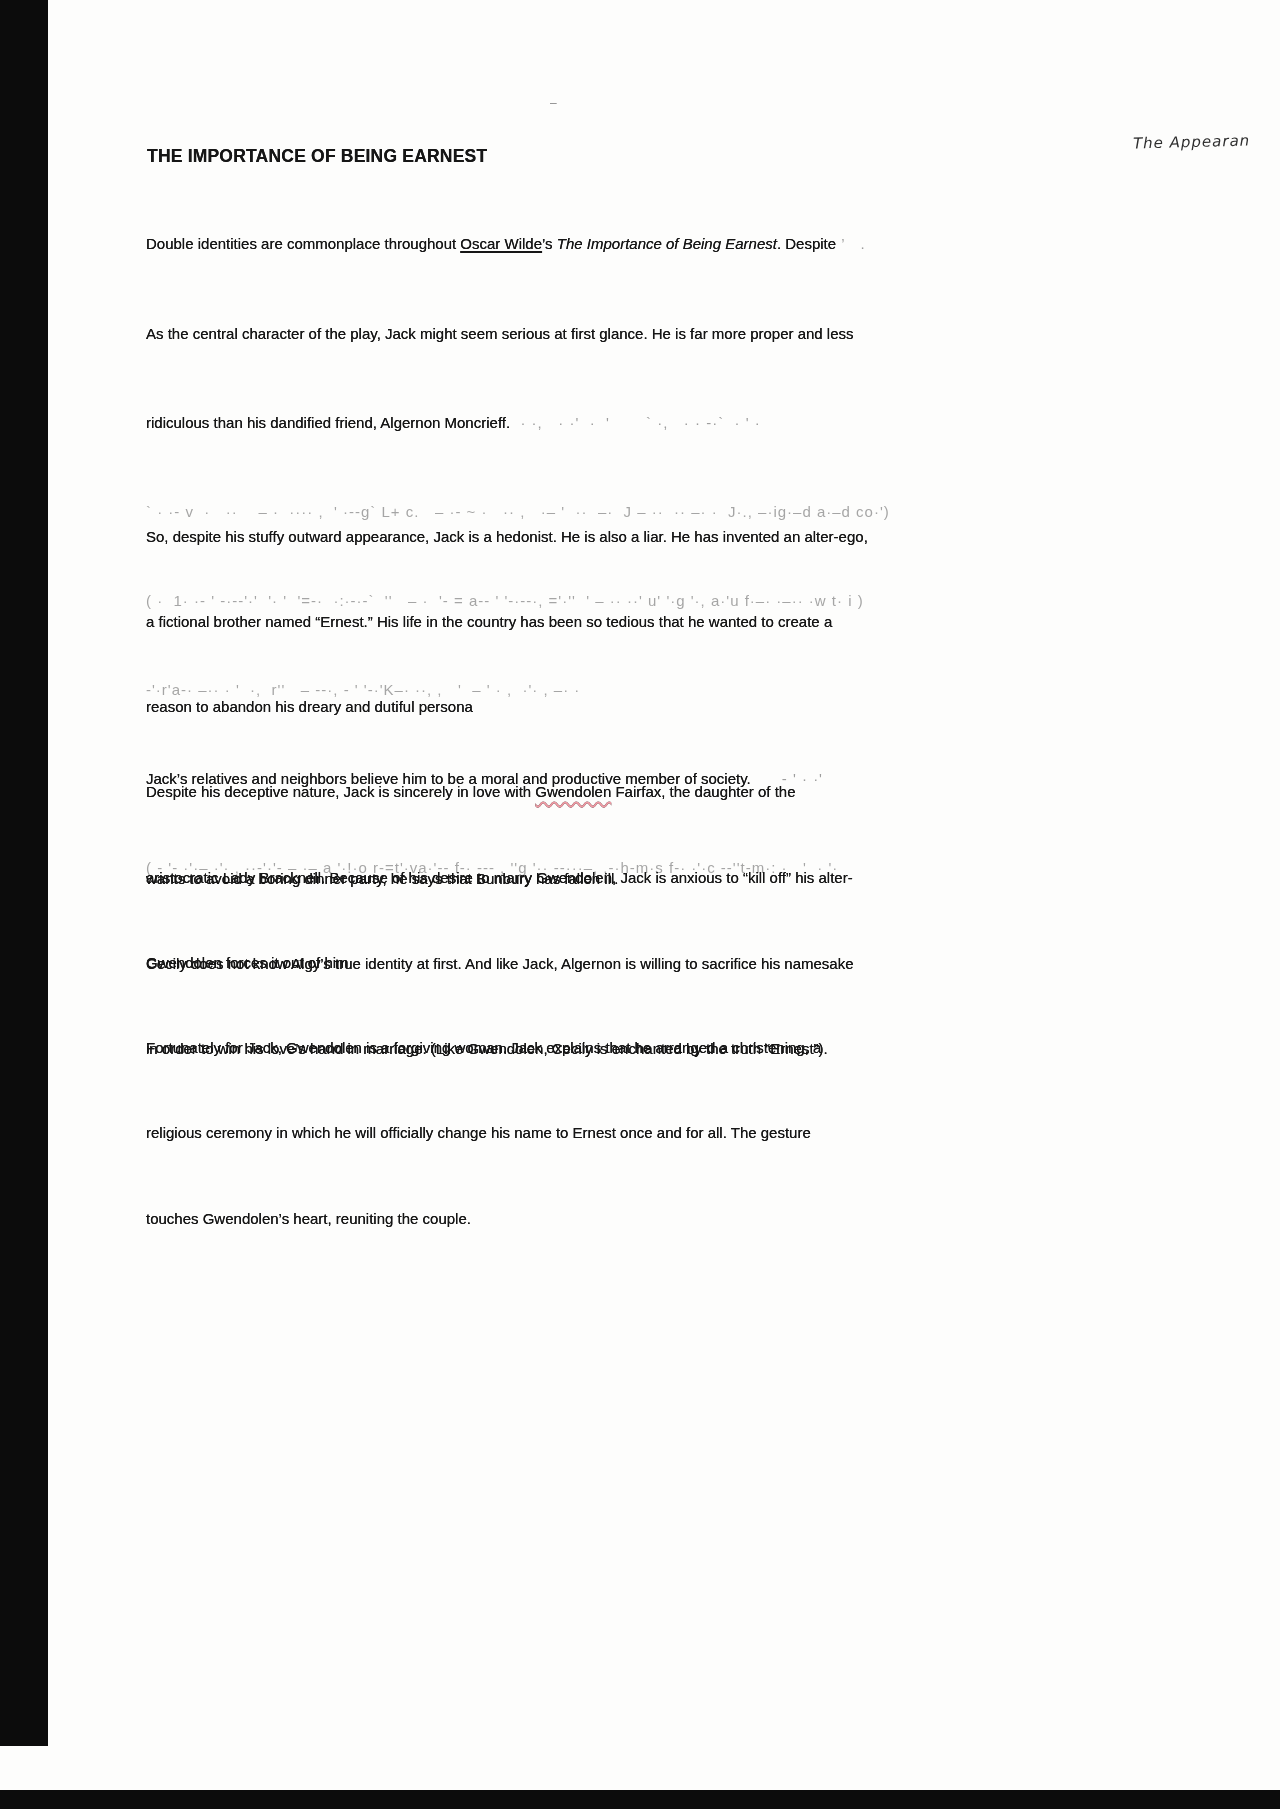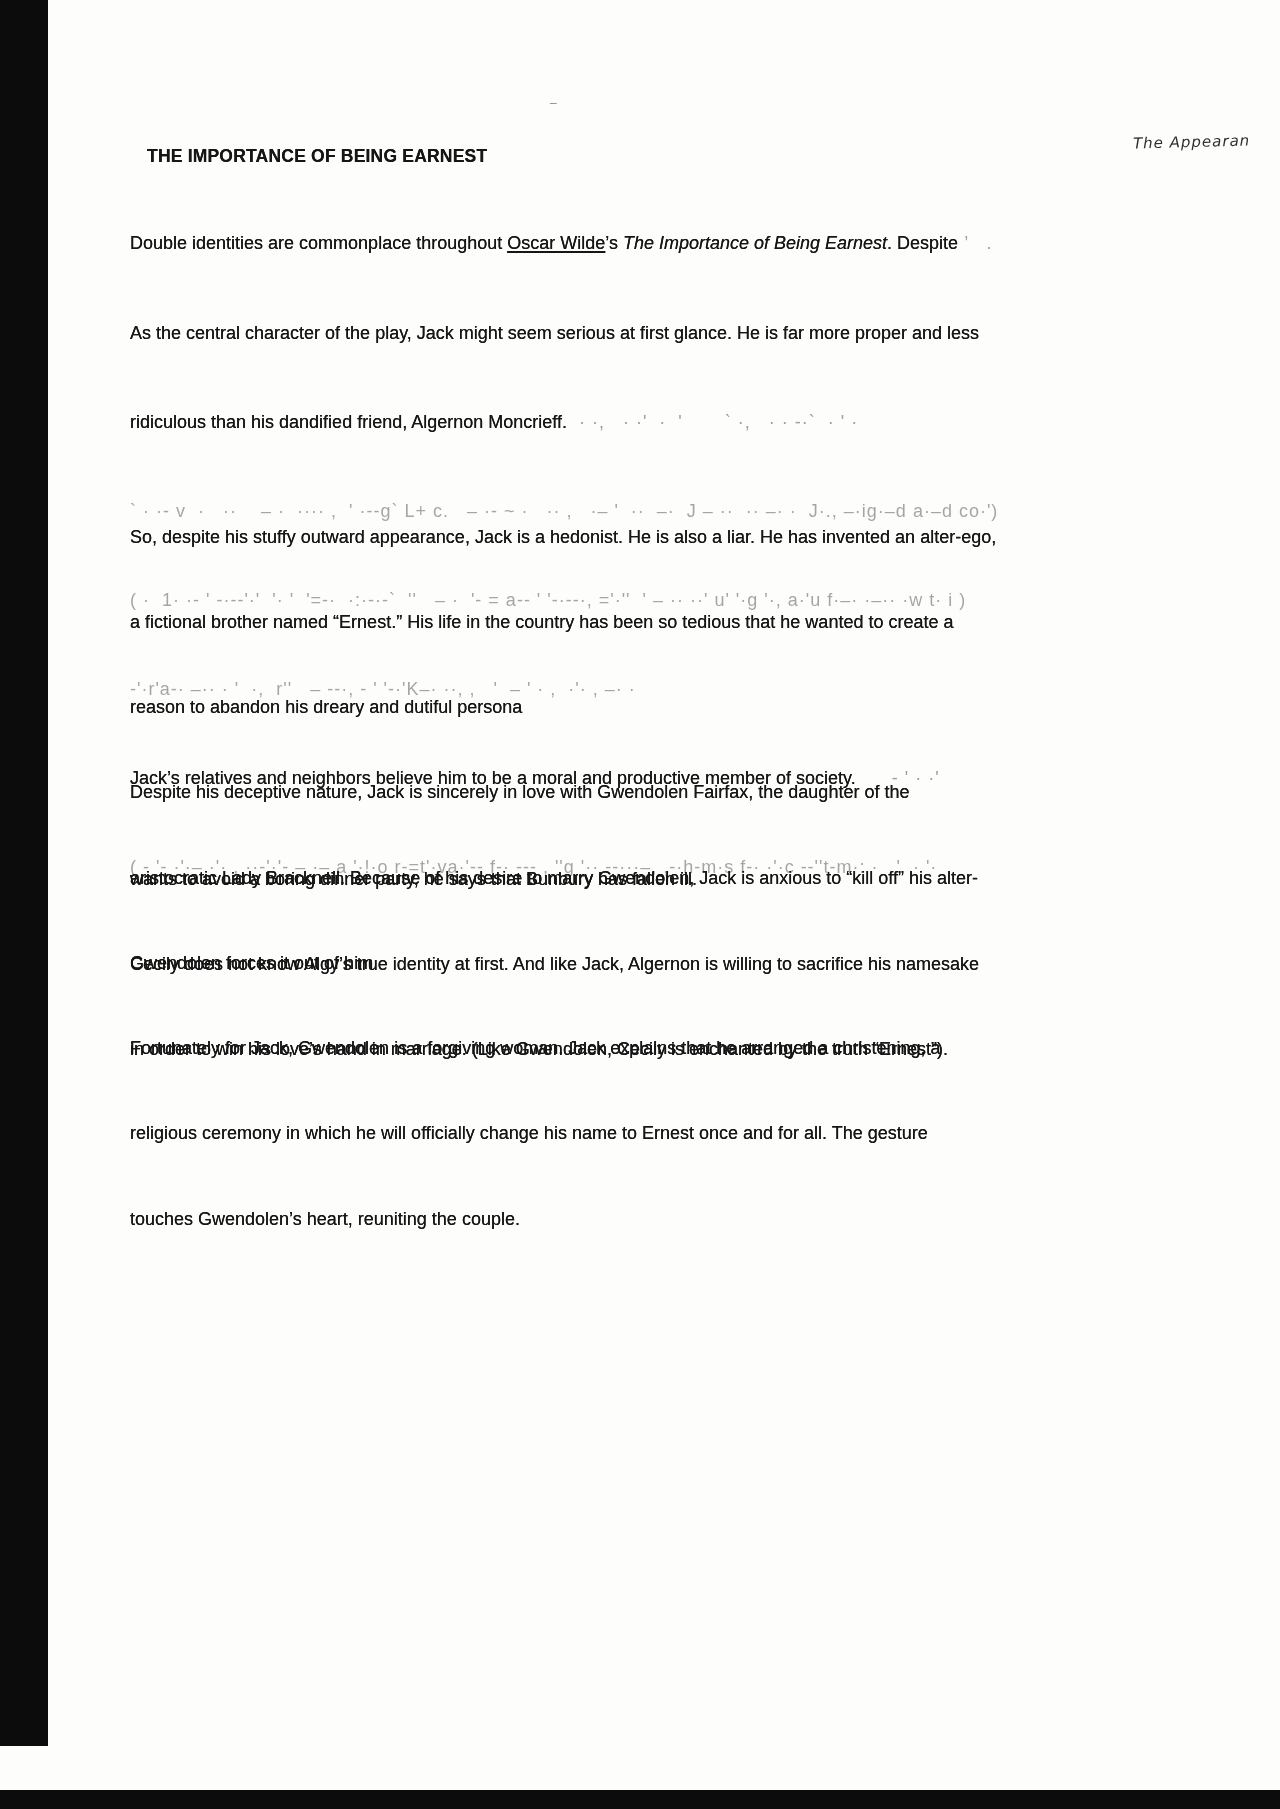--- a/index.html
+++ b/index.html
@@ -34,32 +34,33 @@
     color:#8a8a8a;font-size:12px;
   }
   .doc-title{
     position:absolute;left:147px;top:146px;
     font-size:17.5px;font-weight:bold;
     letter-spacing:0.2px;
     white-space:pre;
     text-shadow:0 0 0.4px #111;
   }
   .para{
-    position:absolute;left:130px;
-    font-size:18px;
+    position:absolute;left:146px;
+    font-size:15px;
     white-space:pre;
     text-shadow:0 0 0.5px #1a1a1a;
   }
   #para1{top:170px;line-height:29.7px;}
   #para2{top:466px;line-height:28.4px;}
   #para3{top:808px;line-height:28.4px;}
   .line{white-space:pre;}
   .u-solid{text-decoration:underline;text-decoration-thickness:1.5px;text-underline-offset:2px;}
   .italic{font-style:italic;}
   .squiggle{
+    text-decoration:underline;
     text-decoration-style:wavy;
     text-decoration-color:#f09aa4;
     text-decoration-thickness:2px;
     text-underline-offset:4px;
     margin-top:6px;
   }
   .erased{
     color:#5f5f5f;
     opacity:0.55;
     filter:blur(0.35px);

